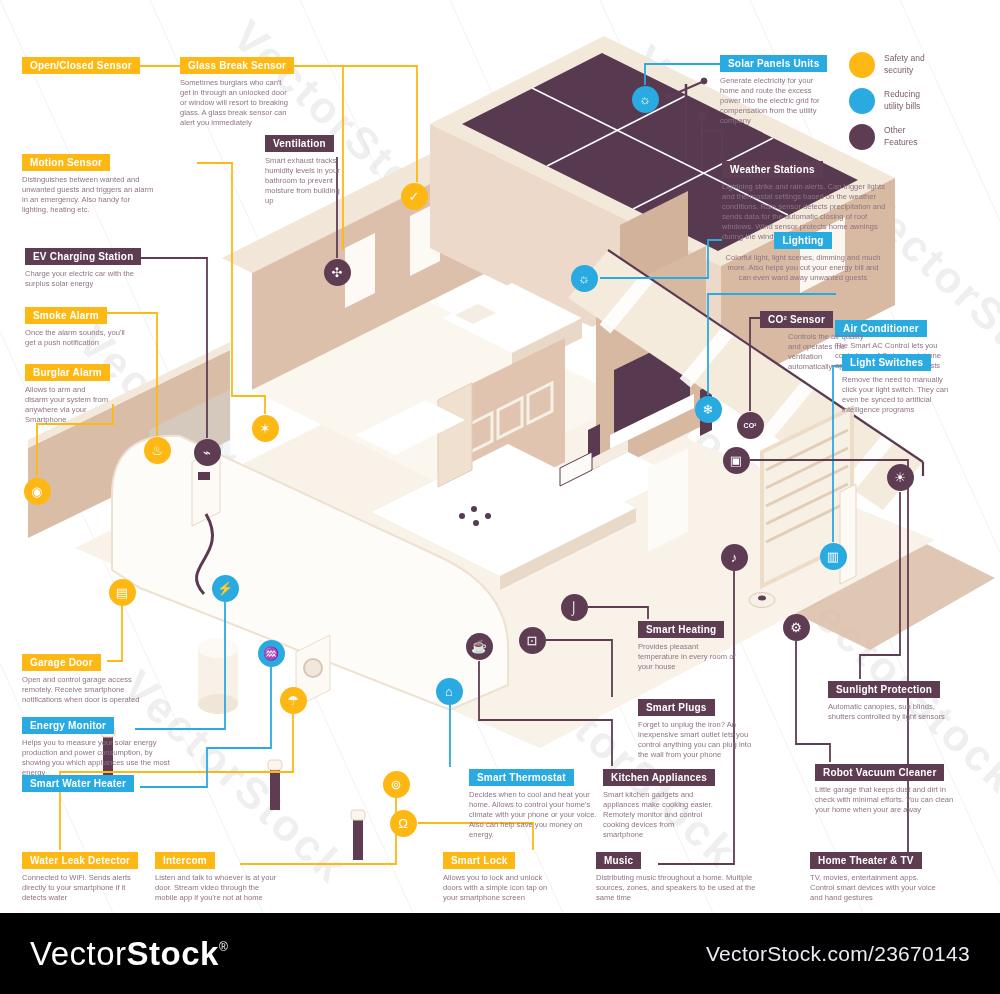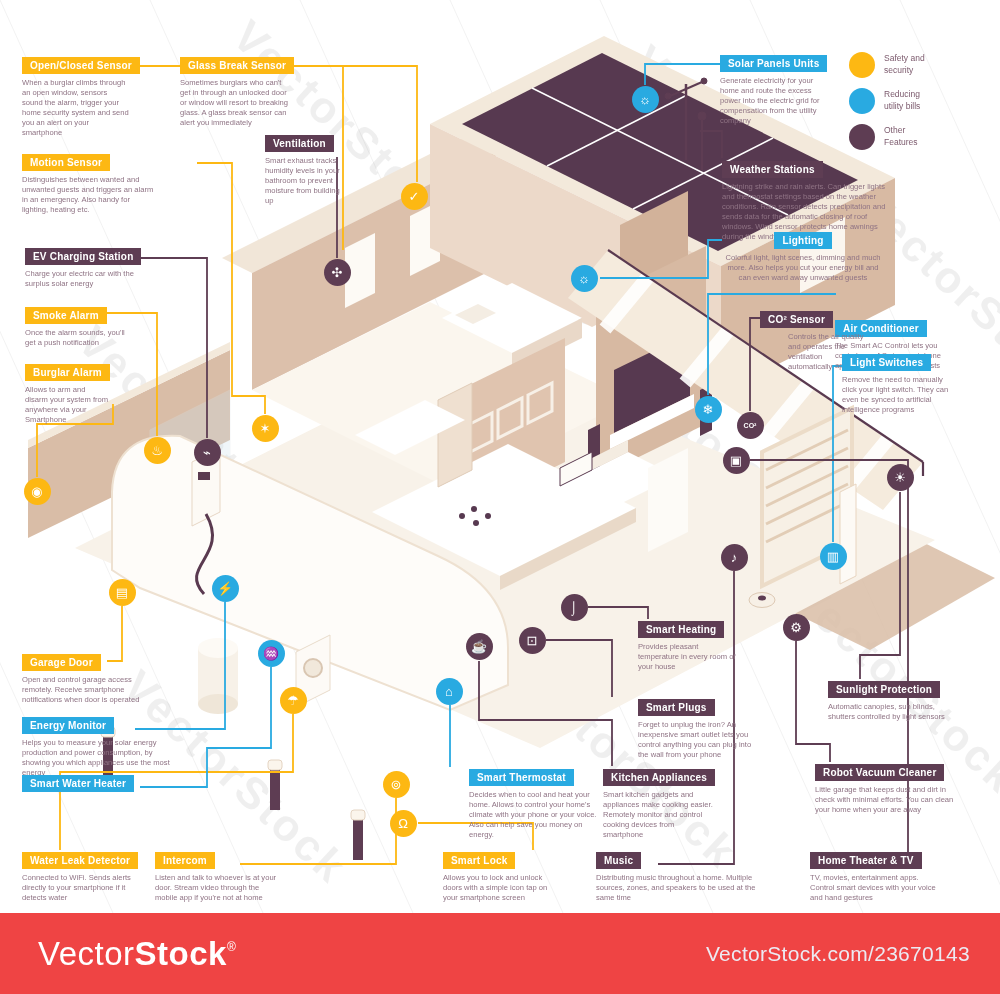--- a/index.html
+++ b/index.html
@@ -25,23 +25,23 @@
   .hicon span{font-size:13px;line-height:1;}
   .hicon.txt span{font-size:7px;font-weight:bold;letter-spacing:0;}
 
   
   #legend{position:absolute;left:849px;top:52px;z-index:30;}
   .legend-row{display:flex;align-items:flex-start;margin-bottom:10px;}
   .legend-dot{width:26px;height:26px;border-radius:50%;margin-right:9px;flex:none;}
   .legend-label{font-size:8.5px;line-height:1.4;color:#7c5a6d;white-space:pre-line;padding-top:1px;}
 
   
-  #footer{position:absolute;left:0;top:913px;width:1000px;height:81px;background:#ef4444;
+  #footer{position:absolute;left:0;top:913px;width:1000px;height:81px;background:#000000;
           display:flex;align-items:center;justify-content:space-between;
-          padding:0 30px 0 38px;box-sizing:border-box;z-index:40;}
+          padding:0 30px 0 30px;box-sizing:border-box;z-index:40;}
   .brand{color:#fff;font-size:33px;letter-spacing:.5px;}
   .brand .brand-bold{font-weight:bold;}
   .brand .reg{font-size:12px;vertical-align:14px;}
   .site-ref{color:#eceaf2;font-size:21px;letter-spacing:.3px;}
 
   svg text.wm{font-family:"Liberation Sans",sans-serif;font-size:44px;letter-spacing:3px;
               fill:#8a8a8a;opacity:.13;font-weight:bold;}
 </style>
 </head>
 <body>
@@ -315,21 +315,21 @@
         <span>⌂</span>
       </div>
       <div class="hicon yellow" style="left: 382.5px; top: 770.5px;">
         <span>⊚</span>
       </div>
       <div class="hicon yellow" style="left: 389.5px; top: 809.5px;">
         <span>Ω</span>
       </div>
     </div>
   <div id="callouts">
-      <div class="callout yellow" style="left: 22px; top: 55px;"><div class="c-title">Open/Closed Sensor</div><div class="c-desc" style="width: 108px;">When a burglar climbs through an open window, sensors sound the alarm, trigger your home security system and send you an alert on your smartphone</div></div>
+      <div class="callout yellow" style="left: 22px; top: 55px;"><div class="c-title">Open/Closed Sensor</div></div>
       <div class="callout yellow" style="left: 180px; top: 55px;"><div class="c-title">Glass Break Sensor</div><div class="c-desc" style="width: 112px;">Sometimes burglars who can't get in through an unlocked door or window will resort to breaking glass. A glass break sensor can alert you immediately</div></div>
       <div class="callout maroon" style="left: 265px; top: 133px;"><div class="c-title">Ventilation</div><div class="c-desc" style="width: 82px;">Smart exhaust tracks humidity levels in your bathroom to prevent moisture from building up</div></div>
       <div class="callout yellow" style="left: 22px; top: 152px;"><div class="c-title">Motion Sensor</div><div class="c-desc" style="width: 132px;">Distinguishes between wanted and unwanted guests and triggers an alarm in an emergency. Also handy for lighting, heating etc.</div></div>
       <div class="callout maroon" style="left: 25px; top: 246px;"><div class="c-title">EV Charging Station</div><div class="c-desc" style="width: 112px;">Charge your electric car with the surplus solar energy</div></div>
       <div class="callout yellow" style="left: 25px; top: 305px;"><div class="c-title">Smoke Alarm</div><div class="c-desc" style="width: 100px;">Once the alarm sounds, you'll get a push notification</div></div>
       <div class="callout yellow" style="left: 25px; top: 362px;"><div class="c-title">Burglar Alarm</div><div class="c-desc" style="width: 85px;">Allows to arm and disarm your system from anywhere via your Smartphone</div></div>
       <div class="callout yellow" style="left: 22px; top: 652px;"><div class="c-title">Garage Door</div><div class="c-desc" style="width: 130px;">Open and control garage access remotely. Receive smartphone notifications when door is operated</div></div>
       <div class="callout blue" style="left: 22px; top: 715px;"><div class="c-title">Energy Monitor</div><div class="c-desc" style="width: 152px;">Helps you to measure your solar energy production and power consumption, by showing you which appliances use the most energy</div></div>
       <div class="callout blue" style="left: 22px; top: 773px;"><div class="c-title">Smart Water Heater</div></div>
       <div class="callout yellow" style="left: 22px; top: 850px;"><div class="c-title">Water Leak Detector</div><div class="c-desc" style="width: 112px;">Connected to WiFi. Sends alerts directly to your smartphone if it detects water</div></div>

